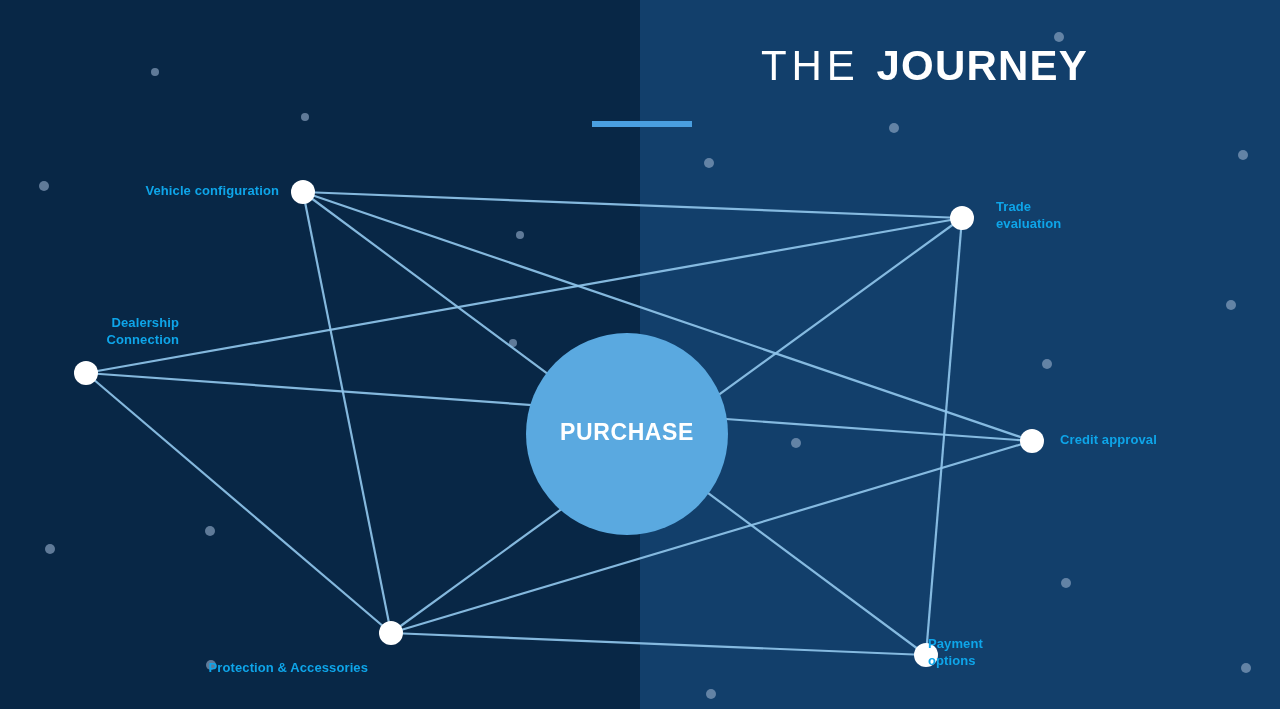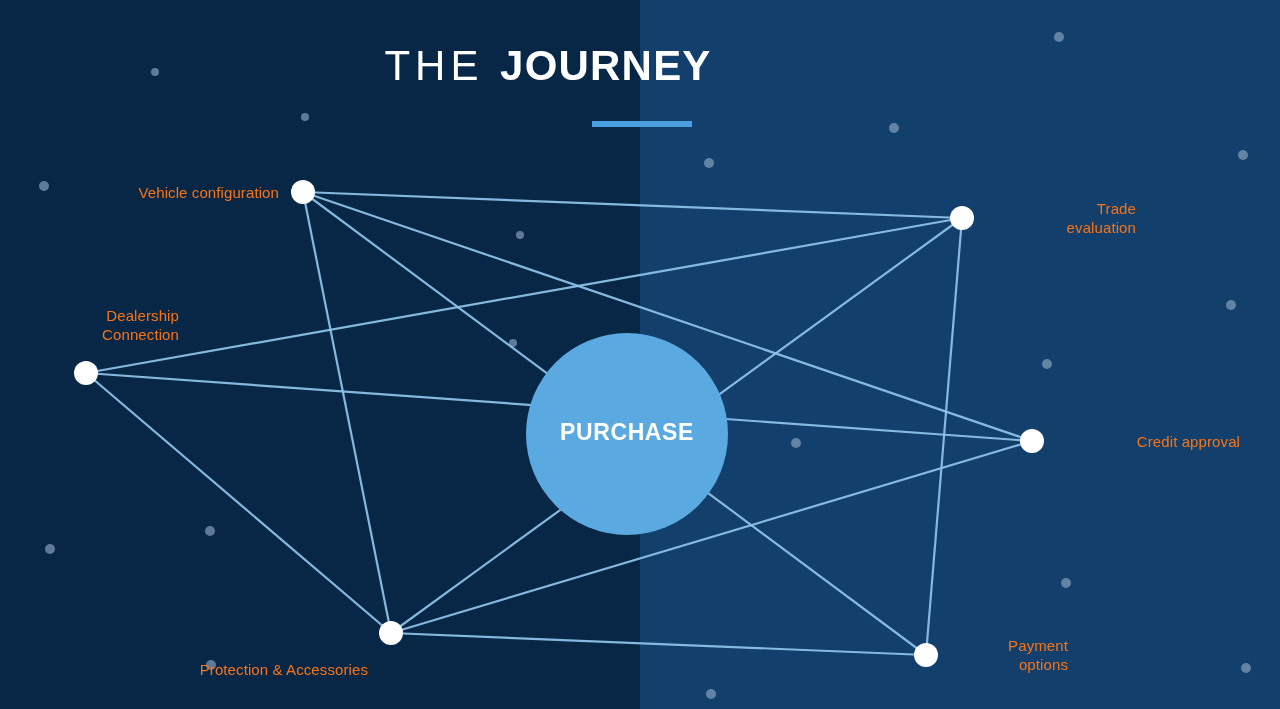--- a/index.html
+++ b/index.html
@@ -17,49 +17,49 @@
   .bg-left, .bg-right {
     position: absolute; top: 0; height: 709px;
   }
   .bg-left  { left: 0;     width: 640px; background: #082746; }
   .bg-right { left: 640px; width: 640px; background: #123f6b; }
 
   #net { position: absolute; inset: 0; width: 1280px; height: 709px; }
 
   .title-wrap {
     position: absolute; top: 44px; left: 0; width: 1088px;
-    text-align: center; z-index: 6; padding-left: 8px;
+    text-align: right; z-index: 6; padding-left: 8px;
   }
   .title {
     display: inline-block;
     font-size: 42px; line-height: 1.05;
     color: #ffffff; white-space: nowrap;
   }
   .title .thin {
     font-weight: 300; letter-spacing: 5px;
   }
   .title .bold {
     font-weight: 700; letter-spacing: 1.2px;
   }
   .accent-bar {
     position: absolute; top: 121px; left: 592px;
     width: 100px; height: 6px;
     background: #4a9fe0; z-index: 6;
   }
 
   .node-label {
     position: absolute; z-index: 7;
-    color: #f97316;
-    font-size: 15px; font-weight: 400;
+    color: #0ea5e9;
+    font-size: 13px; font-weight: 700;
     line-height: 1.28;
     letter-spacing: 0.1px;
     white-space: pre-line;
   }
   .node-label.right-align { text-align: right; }
-  .node-label.left-align  { text-align: right; }
+  .node-label.left-align  { text-align: left; }
 
   .hub-label {
     position: absolute; z-index: 7;
     color: #ffffff;
     font-size: 23px; font-weight: 700;
     letter-spacing: 0.6px;
     white-space: nowrap;
   }
 </style>
 </head>
@@ -119,20 +119,20 @@
   <div class="title-wrap">
     <div class="title"><span class="thin">THE </span><span class="bold">JOURNEY</span></div>
   </div>
   <div class="accent-bar"></div>
 
   <div id="labels-layer">
       <div class="hub-label" style="left: 0px; top: 419px; width: 1280px; text-align: center; transform: translateX(-13px);">PURCHASE</div>
       <div class="node-label right-align" style="left: 84px; width: 195px; top: 183px;">Vehicle configuration</div>
       <div class="node-label left-align" style="left: 996px; width: 140px; top: 199px;">Trade
 evaluation</div>
-      <div class="node-label right-align" style="left: 0px; width: 179px; top: 306px; text-align: right;">Dealership
+      <div class="node-label right-align" style="left: 0px; width: 179px; top: 315px; text-align: right;">Dealership
 Connection</div>
       <div class="node-label left-align" style="left: 1060px; width: 180px; top: 432px;">Credit approval</div>
       <div class="node-label right-align" style="left: 120px; width: 248px; top: 660px;">Protection &amp; Accessories</div>
       <div class="node-label left-align" style="left: 928px; width: 140px; top: 636px;">Payment
 options</div>
     </div>
 </div>
 
 </body></html>

